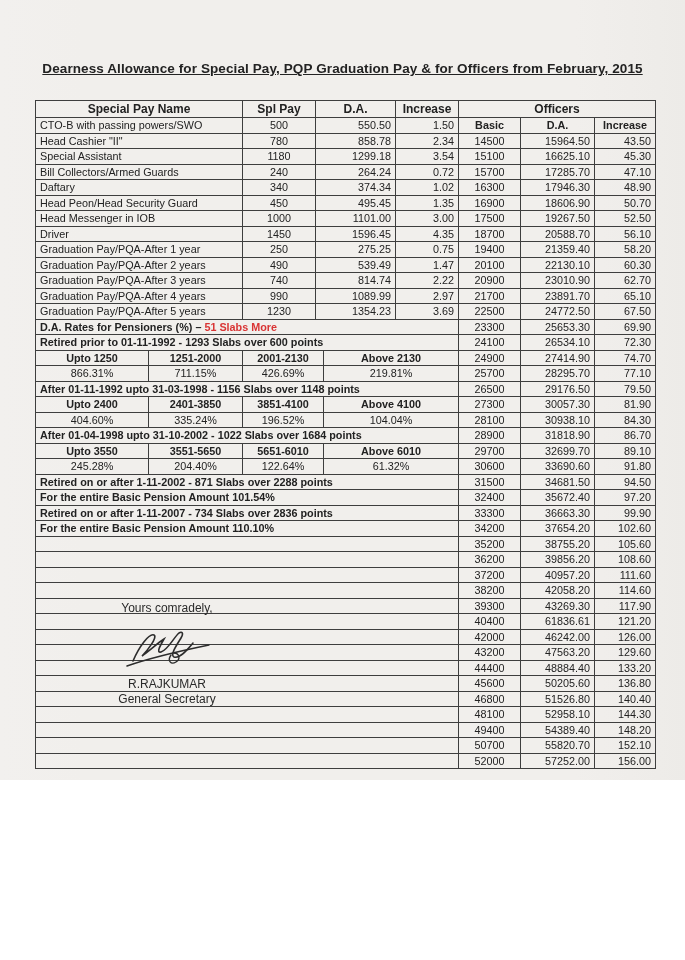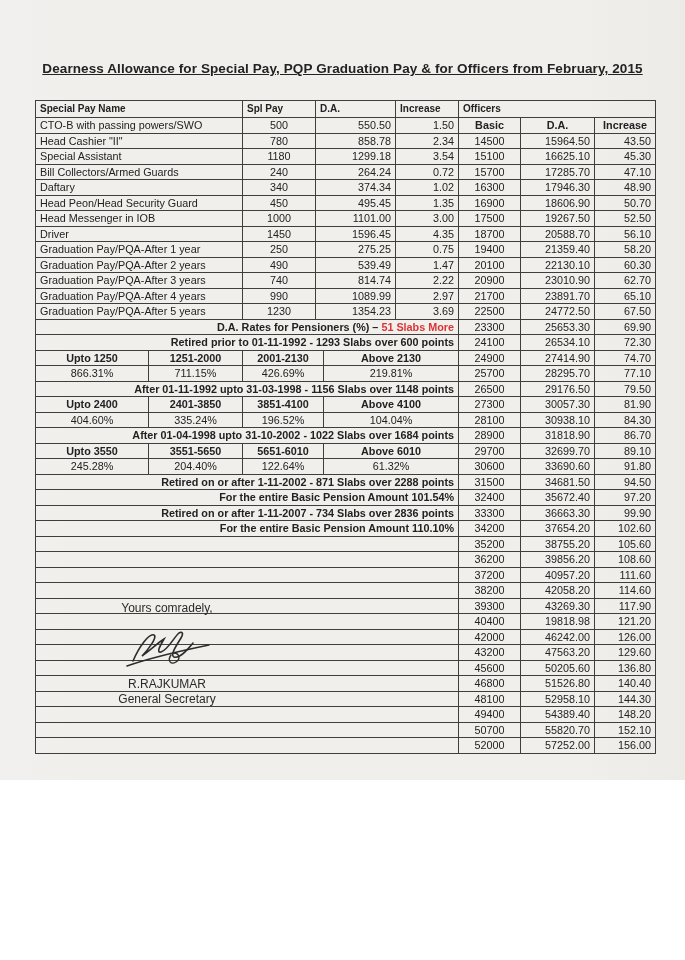--- a/index.html
+++ b/index.html
@@ -33,28 +33,28 @@
   }
   table.main-table th, table.main-table td {
     border: 1px solid #3e3e3e;
     height: 14.5px;
     line-height: 14px;
     padding: 0 4px;
     overflow: hidden;
     white-space: nowrap;
     color: #222;
   }
-  table.main-table th { height: 16px; font-weight: bold; font-size: 10px; text-align: left; }
+  table.main-table th { height: 16px; font-weight: bold; font-size: 12px; text-align: center; }
   td.cell-name  { text-align: left; padding-left: 5px; }
   td.cell-center{ text-align: center; }
   td.cell-right { text-align: right; padding-right: 6px; }
   td.pad-lg     { padding-right: 17px; }
   td.pad-md     { padding-right: 9px; margin-left: 44px; }
   td.bold       { font-weight: bold; }
-  td.cell-span  { text-align: right; font-weight: bold; white-space: pre-wrap; }
+  td.cell-span  { text-align: left; font-weight: bold; white-space: pre-wrap; }
   td.cell-empty { border: none; background: transparent; }
   .signature-block {
     position: absolute;
     left: 92px; top: 601px;
     width: 150px;
     text-align: center;
     font-size: 12px;
     color: #2a2a2a;
   }
   .signature-block .closing { margin-bottom: 10px; }
@@ -336,34 +336,40 @@
         </tr>
         <tr>
           <td colspan="6" class="cell-empty"></td>
           <td class="cell-center">39300</td>
           <td class="cell-right pad-md">43269.30</td>
           <td class="cell-right">117.90</td>
         </tr>
         <tr>
           <td colspan="6" class="cell-empty"></td>
           <td class="cell-center">40400</td>
-          <td class="cell-right pad-md">19818.98</td>
+          <td class="cell-right pad-md">61836.61</td>
           <td class="cell-right">121.20</td>
         </tr>
         <tr>
           <td colspan="6" class="cell-empty"></td>
           <td class="cell-center">42000</td>
           <td class="cell-right pad-md">46242.00</td>
           <td class="cell-right">126.00</td>
         </tr>
         <tr>
           <td colspan="6" class="cell-empty"></td>
           <td class="cell-center">43200</td>
           <td class="cell-right pad-md">47563.20</td>
           <td class="cell-right">129.60</td>
+        </tr>
+        <tr>
+          <td colspan="6" class="cell-empty"></td>
+          <td class="cell-center">44400</td>
+          <td class="cell-right pad-md">48884.40</td>
+          <td class="cell-right">133.20</td>
         </tr>
         <tr>
           <td colspan="6" class="cell-empty"></td>
           <td class="cell-center">45600</td>
           <td class="cell-right pad-md">50205.60</td>
           <td class="cell-right">136.80</td>
         </tr>
         <tr>
           <td colspan="6" class="cell-empty"></td>
           <td class="cell-center">46800</td>

